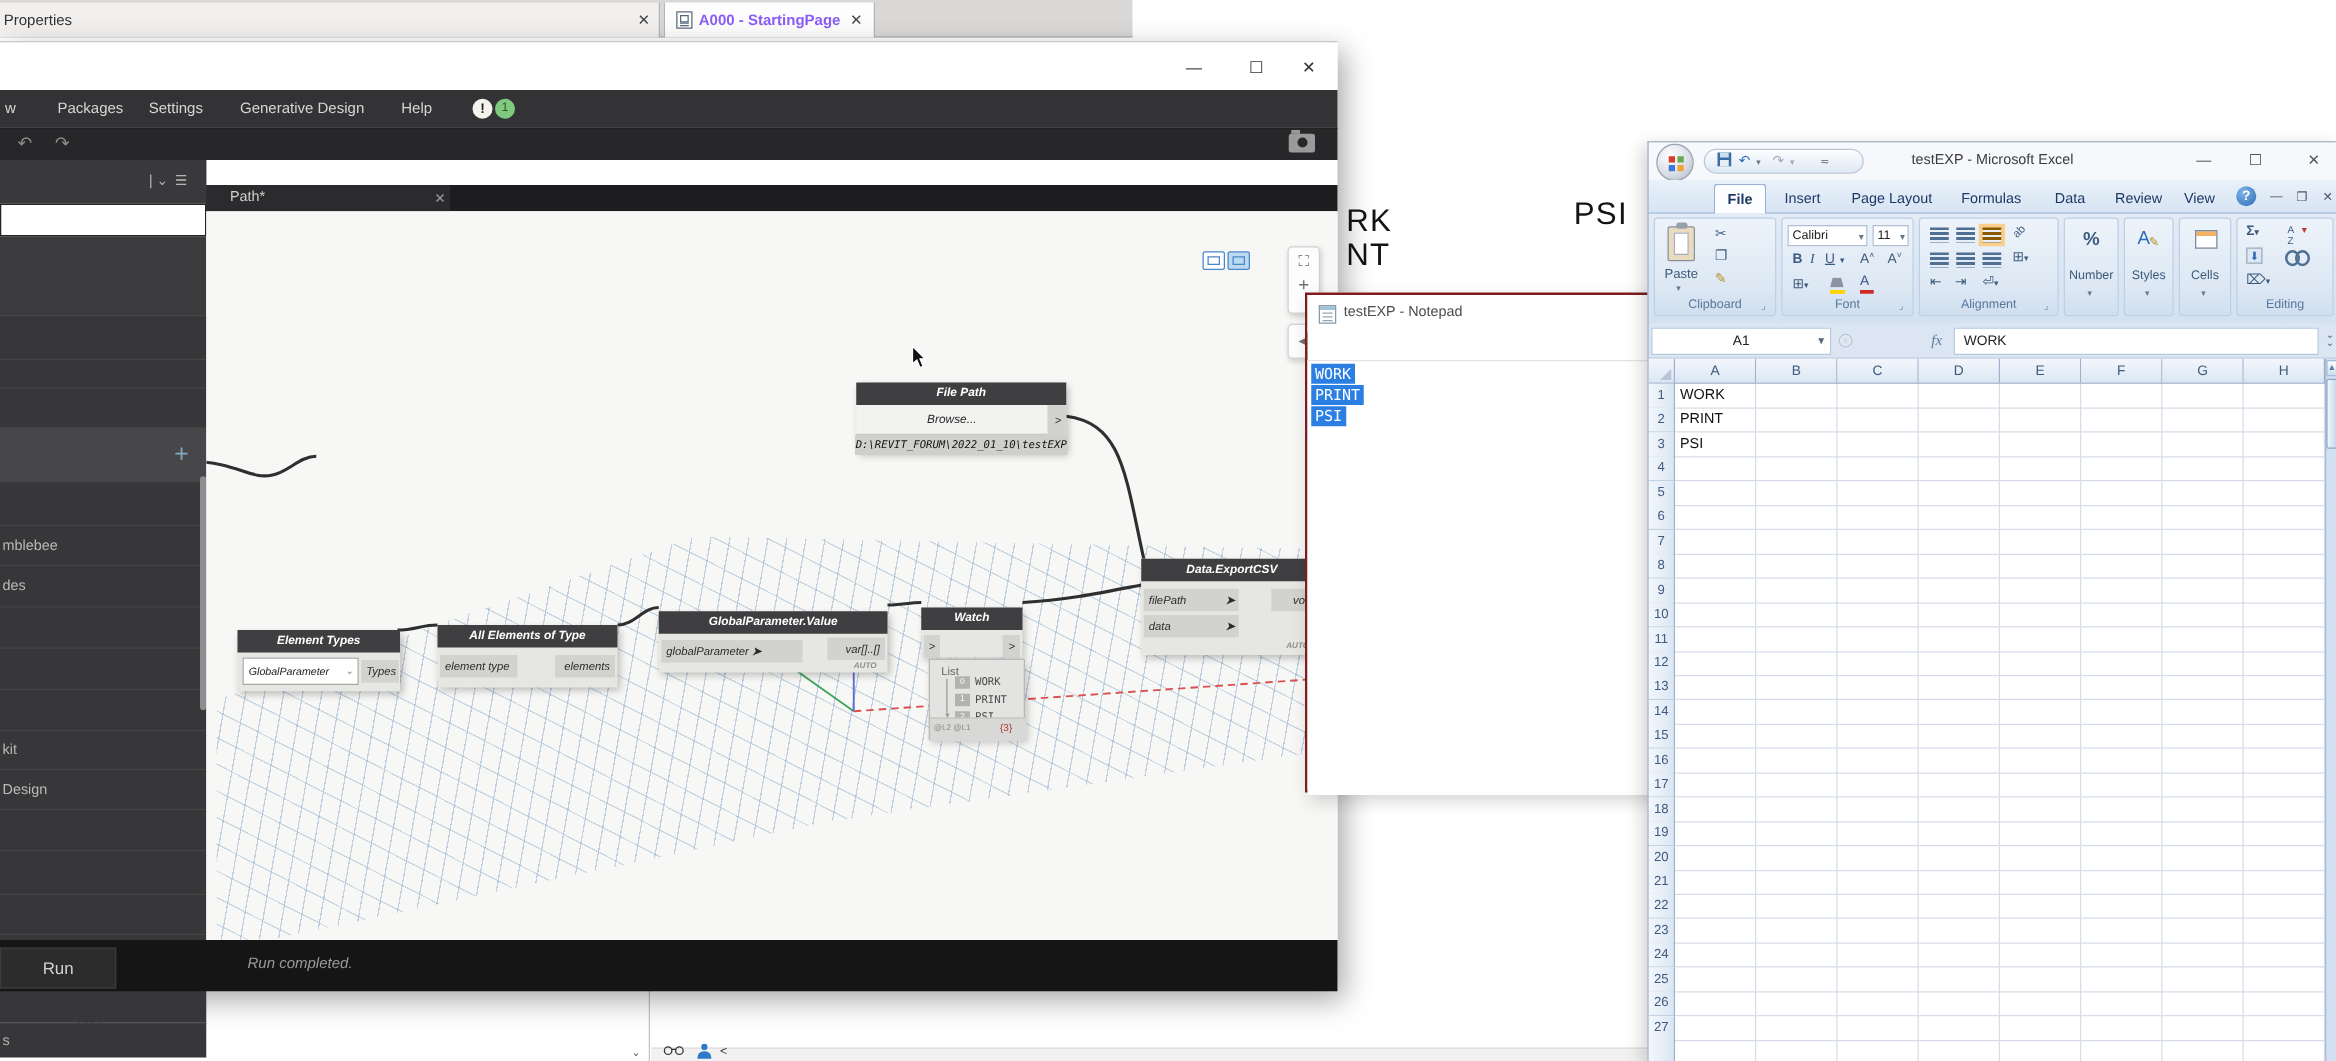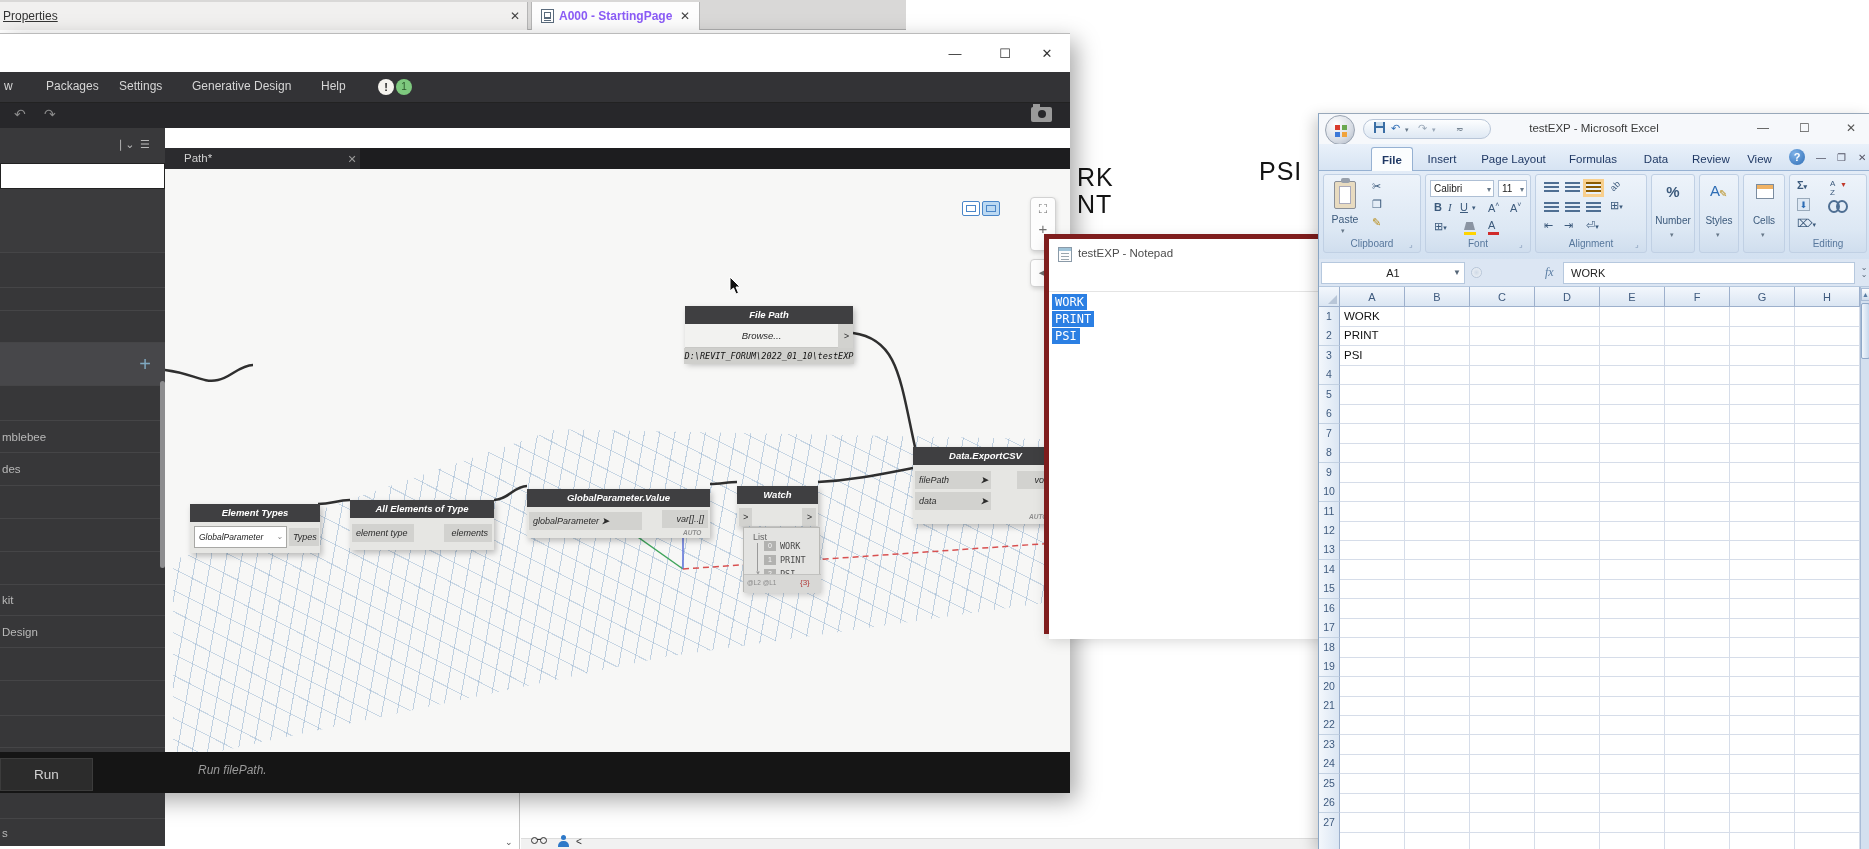--- a/index.html
+++ b/index.html
@@ -4,21 +4,21 @@
 <style>
   html,body{margin:0;padding:0;background:#fff;}
   *{box-sizing:border-box;font-family:"Liberation Sans",sans-serif;}
   .stage{position:relative;width:1869px;height:849px;overflow:hidden;background:#fff;}
   .abs{position:absolute;}
   .mono{font-family:"DejaVu Sans Mono",monospace;}
 
   
   .rv-tabstrip{left:0;top:0;width:906px;height:30px;background:#d9d8d7;border-bottom:1px solid #aeaeae;}
   .rv-tab-props{left:0;top:2px;width:528px;height:28px;background:#f1f0ef;border-right:1px solid #b5b5b5;}
-  .rv-tab-props .lbl{position:absolute;left:3px;top:7px;font-size:12px;color:#333;text-decoration:underline;}
+  .rv-tab-props .lbl{position:absolute;left:3px;top:7px;font-size:12px;color:#333;}
   .rv-tab-a000{left:531px;top:2px;width:169px;height:28px;background:#fdfdfd;border-right:1px solid #b5b5b5;border-left:1px solid #b5b5b5;}
   .tab-x{position:absolute;top:7px;width:14px;height:14px;font-size:12px;color:#444;text-align:center;line-height:14px;cursor:default;}
   .doc-ic{position:absolute;left:9px;top:7px;width:13px;height:14px;border:1px solid #5a6b7c;background:#fff;}
   .doc-ic:before{content:"";position:absolute;left:2px;top:2px;width:5px;height:4px;border:1px solid #5a6b7c;}
   .doc-ic:after{content:"";position:absolute;left:2px;top:8px;width:7px;height:1px;background:#5a6b7c;box-shadow:0 2px 0 #5a6b7c;}
   .rv-tab-a000 .lbl{position:absolute;left:27px;top:7px;font-size:12px;font-weight:bold;color:#8b5cf6;}
   .bigtext{font-size:25px;font-weight:500;color:#141414;letter-spacing:1px;}
   .rv-divider{left:519px;top:792px;width:1px;height:57px;background:#c4c4c4;}
   .rv-bottombar{left:521px;top:838px;width:797px;height:11px;background:#f1f1f1;border-top:1px solid #dcdcdc;}
   .rv-tree{left:0;top:792px;width:519px;height:57px;background:#fff;font-size:11px;color:#222;}
@@ -80,21 +80,21 @@
   .view-toggle{position:absolute;width:18px;height:15px;border:1px solid #4a86c8;border-radius:2px;background:#fff;}
   .view-toggle.active{background:#bcd9f2;}
   .vt-glyph{position:absolute;left:3px;top:3px;width:10px;height:7px;border:1px solid #4a86c8;}
   .zoom-panel{position:absolute;width:26px;background:#fdfdfd;border:1px solid #d2d2d2;border-radius:4px;box-shadow:1px 2px 4px rgba(0,0,0,.15);}
   .zp-ic{display:block;text-align:center;color:#6f6f6f;}
   .runbar{left:0;top:718px;width:1070px;height:41px;background:#151515;}
   .run-btn{position:absolute;left:0;top:6px;width:93px;height:33px;background:#2c2c2c;border:1px solid #3c3c3c;color:#d2d2d2;font-size:13.5px;text-align:center;line-height:31px;}
   .run-status{position:absolute;left:198px;top:11px;color:#9a9a9a;font-size:12px;font-style:italic;}
 
   
-  .np{left:1044px;top:234px;width:286px;height:400px;background:#fff;border:5px solid #7f1d1d;box-shadow:4px 6px 14px rgba(0,0,0,.18);}
+  .np{left:1044px;top:234px;width:286px;height:400px;background:#fff;border:2px solid #7f1d1d;box-shadow:4px 6px 14px rgba(0,0,0,.18);}
   .np-title{position:absolute;left:0;top:0;width:100%;height:30px;background:#fff;}
   .np-ic{position:absolute;left:9px;top:8px;width:14px;height:15px;background:#fcfcfc;border:1px solid #8a9aa8;}
   .np-ic:before{content:"";position:absolute;left:0;top:0;width:12px;height:3px;background:#9fc3d8;}
   .np-ic:after{content:"";position:absolute;left:2px;top:5px;width:8px;height:1px;background:#9aa5ad;box-shadow:0 3px 0 #9aa5ad,0 6px 0 #9aa5ad;}
   .np-title .lbl{position:absolute;left:29px;top:8px;font-size:11.5px;color:#4c4c4c;}
   .np-menu{position:absolute;left:0;top:47px;width:100%;height:22px;background:#8b5cf6;margin-top:44px;}
   .np-menu .menu-item{position:absolute;top:4px;font-size:11.5px;color:#222;}
   .np-body{position:absolute;left:0;top:52px;width:100%;height:348px;background:#fff;border-top:1px solid #e4e4e4;}
   .np-line{position:absolute;left:3px;height:16px;background:#2b7fe3;color:#fff;font-size:12px;line-height:16px;padding:0 3px;}
 
@@ -365,21 +365,21 @@
         <span class="zp-ic" style="font-size:11px;margin-top:6px;">◀</span>
       </div>
 
       <svg class="abs" style="left:564px;top:107px;" width="14" height="20">
         <path d="M1,1 L1,15 L4.5,12 L7,18 L9.5,17 L7,11 L11,11 Z" fill="#111" stroke="#fff" stroke-width="1"></path>
       </svg>
     </div>
 
     <div class="abs runbar">
       <div class="run-btn">Run</div>
-      <span class="run-status">Run filePath.</span>
+      <span class="run-status">Run completed.</span>
     </div>
   </div>
 
   <div class="abs np">
     <div class="np-title">
       <span class="np-ic"></span>
       <span class="lbl">testEXP - Notepad</span>
     </div>
     <div class="np-menu" id="np-menu">
         <span class="menu-item" style="left: 7px;">File</span>

